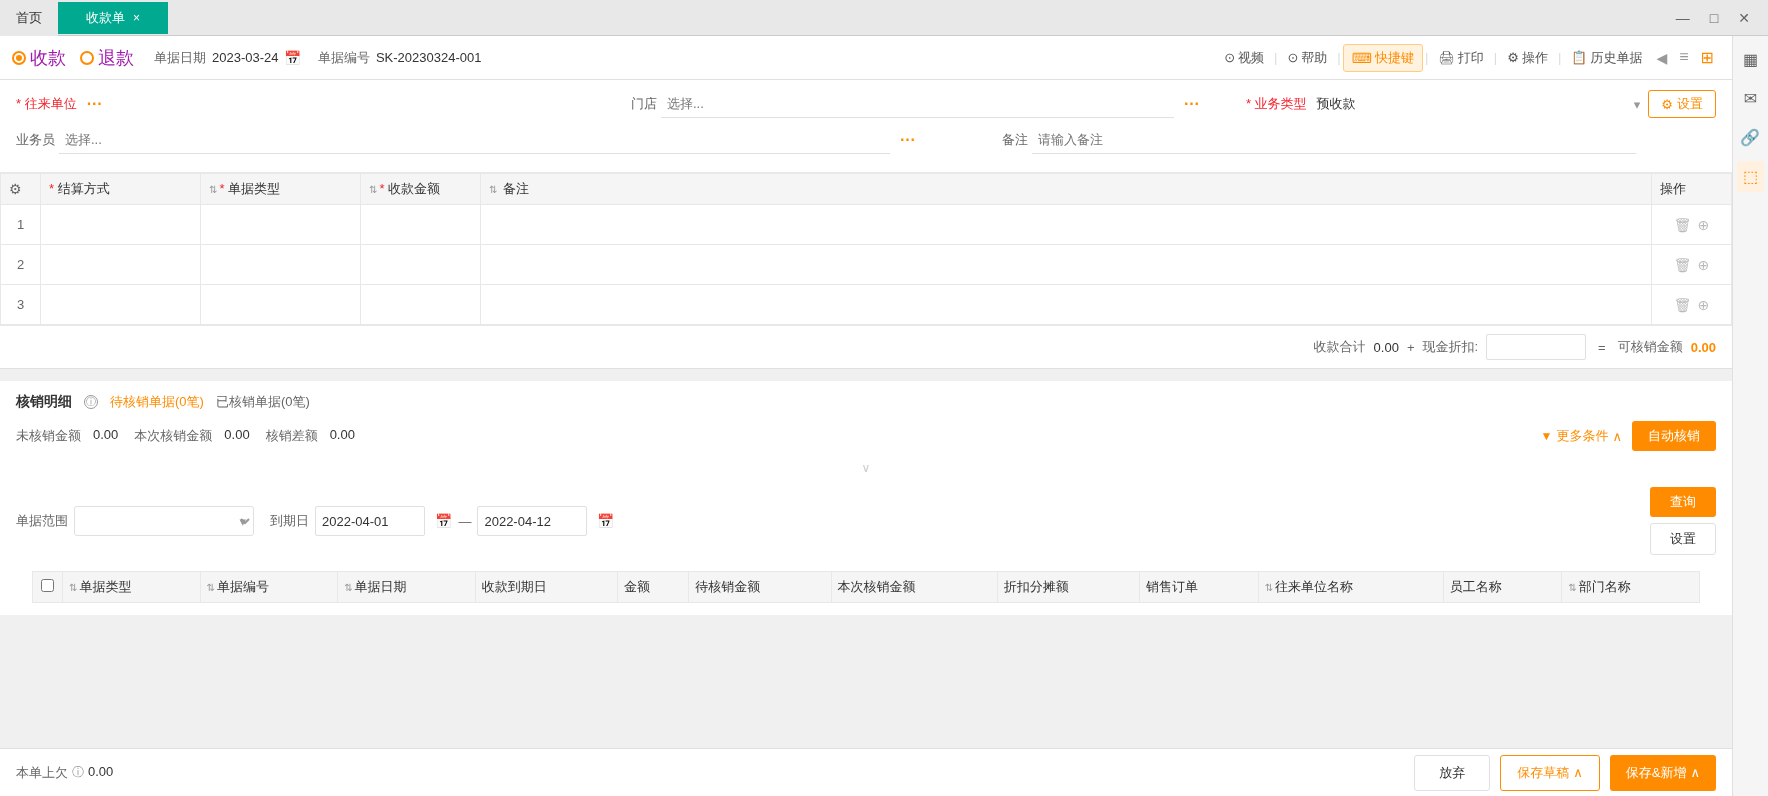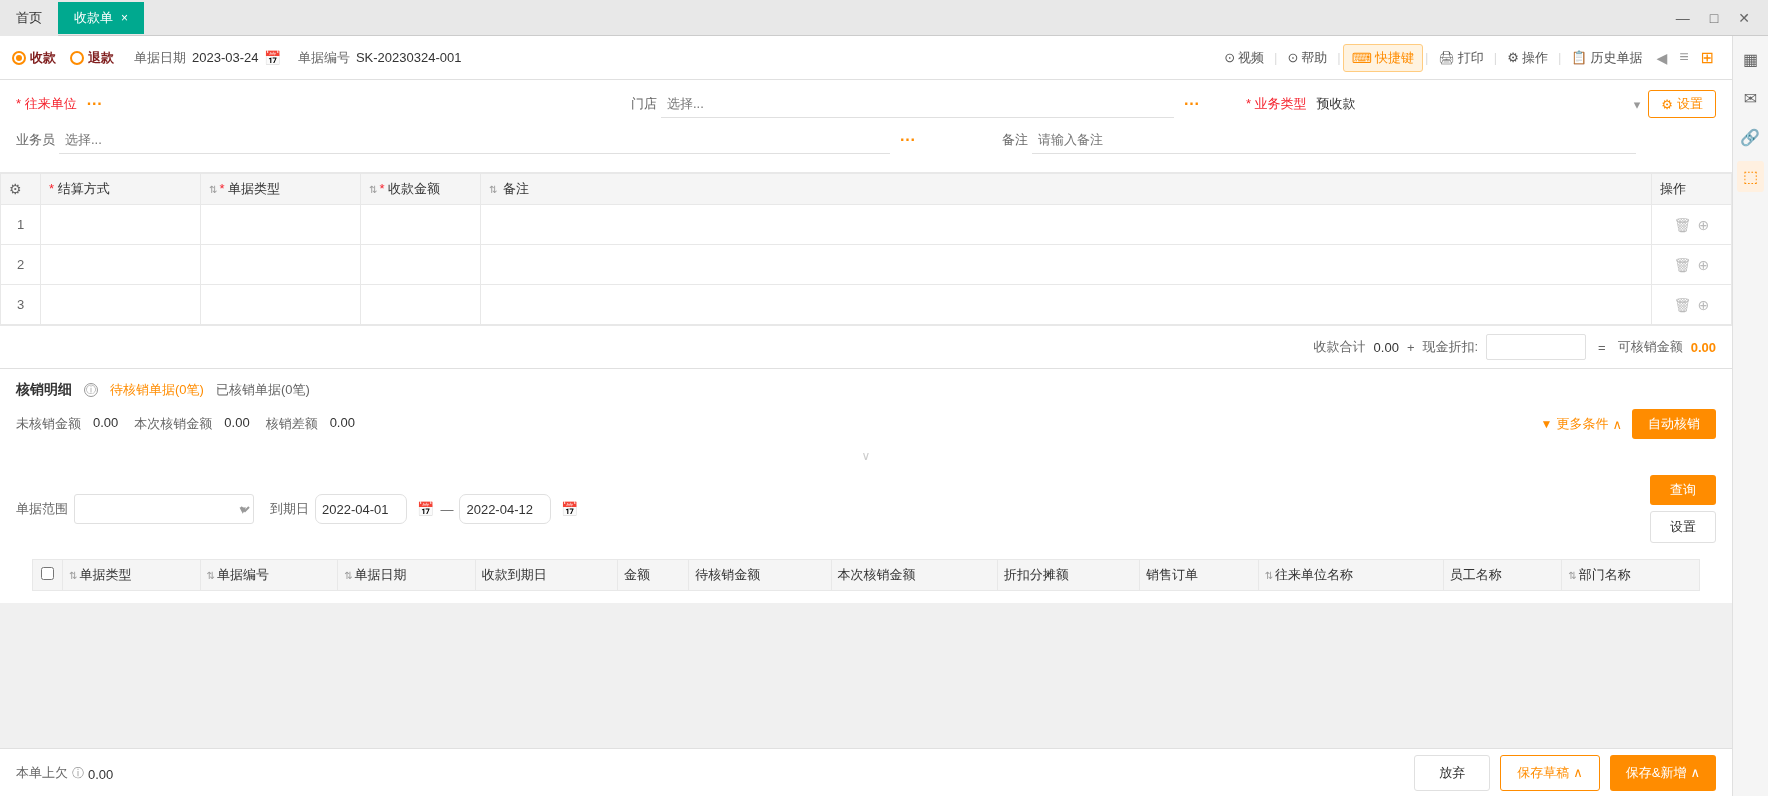--- a/index.html
+++ b/index.html
@@ -8,36 +8,36 @@
     
     .tab-bar {
       display: flex; align-items: center; background: #e8e8e8; height: 36px;
       border-bottom: 1px solid #ccc;
     }
     .tab-home {
       background: #e8e8e8; padding: 0 16px; height: 36px; display: flex; align-items: center;
       color: #333; cursor: pointer; font-size: 13px; text-align: right;
     }
     .tab-active {
-      background: #00a98f; color: #fff; padding: 0 16px; height: 32px;
+      background: #00a98f; color: #fff; padding: 0 28px; height: 32px;
       display: flex; align-items: center; cursor: pointer; font-size: 13px; gap: 8px;
     }
     .tab-close { color: #fff; font-size: 12px; cursor: pointer; }
     .tab-bar-right {
       margin-left: auto; display: flex; align-items: center; gap: 8px; padding-right: 12px;
     }
     .win-btn { color: #666; font-size: 14px; cursor: pointer; padding: 2px 6px; }
 
     
     .toolbar {
       background: #fff; height: 44px; display: flex; align-items: center;
       padding: 0 12px; border-bottom: 1px solid #e0e0e0; gap: 4px;
     }
     .toolbar-radio { display: flex; align-items: center; gap: 4px; margin-right: 16px; }
-    .radio-label { color: #7f1d1d; font-size: 13px; font-weight: bold; }
+    .radio-label { color: #a21caf; font-size: 18px; }
     .radio-dot { width: 14px; height: 14px; border-radius: 50%; border: 2px solid #ff8c00; background: #fff; display: inline-flex; align-items: center; justify-content: center; }
     .radio-dot.active::after { content: ''; width: 6px; height: 6px; border-radius: 50%; background: #ff8c00; display: block; }
     .toolbar-field { display: flex; align-items: center; gap: 6px; margin-right: 12px; }
     .field-label { color: #666; white-space: nowrap; }
     .field-value { color: #333; font-weight: 500; }
     .toolbar-right { margin-left: auto; display: flex; align-items: center; gap: 2px; }
     .toolbar-btn {
       display: flex; align-items: center; gap: 3px; padding: 4px 8px;
       color: #555; cursor: pointer; border-radius: 3px; font-size: 12px;
     }
@@ -104,21 +104,21 @@
     .summary-label { color: #666; }
     .summary-value { color: #333; font-weight: 500; }
     .summary-equal { color: #666; margin: 0 4px; }
     .summary-result { color: #ff8c00; font-weight: 600; }
     .discount-input {
       width: 100px; height: 26px; border: 1px solid #e0e0e0; border-radius: 2px;
       padding: 0 6px; outline: none; font-size: 13px;
     }
 
     
-    .writeoff-section { background: #fff; margin-top: 0; padding: 12px 16px; }
+    .writeoff-section { background: #fff; margin-top: 12px; padding: 12px 16px; }
     .writeoff-header { display: flex; align-items: center; gap: 12px; margin-bottom: 10px; }
     .section-title { font-size: 14px; font-weight: 600; color: #333; }
     .info-icon { color: #999; cursor: pointer; font-size: 12px; border: 1px solid #999; border-radius: 50%; width: 14px; height: 14px; display: inline-flex; align-items: center; justify-content: center; font-size: 10px; }
     .tab-link { color: #ff8c00; cursor: pointer; font-size: 13px; }
     .tab-link-inactive { color: #666; cursor: pointer; font-size: 13px; }
     .writeoff-stats { display: flex; align-items: center; gap: 16px; margin-bottom: 10px; color: #666; }
     .stat-item { display: flex; gap: 12px; }
     .stat-value { color: #333; }
     .filter-btn { display: flex; align-items: center; gap: 4px; color: #ff8c00; cursor: pointer; font-size: 13px; }
     .auto-writeoff-btn {
@@ -128,21 +128,21 @@
 
     
     .filter-row { display: flex; align-items: center; gap: 16px; padding: 8px 0; margin-bottom: 8px; }
     .filter-field { display: flex; align-items: center; gap: 6px; }
     .filter-label { color: #666; white-space: nowrap; }
     .filter-select {
       width: 180px; height: 30px; border: 1px solid #e0e0e0; border-radius: 3px;
       padding: 0 8px; outline: none; font-size: 13px; color: #999; background: #fff; cursor: pointer;
     }
     .date-input {
-      width: 92px; height: 30px; border: 1px solid #e0e0e0; border-radius: 7px;
+      width: 110px; height: 30px; border: 1px solid #e0e0e0; border-radius: 2px;
       padding: 0 6px; outline: none; font-size: 13px; color: #333;
     }
     .date-separator { color: #666; }
     .cal-icon { color: #999; cursor: pointer; font-size: 14px; margin-left: 4px; }
     .query-btn {
       background: #ff8c00; color: #fff; border: none; padding: 6px 20px;
       border-radius: 3px; cursor: pointer; font-size: 13px;
     }
     .setting-btn-outline {
       background: #fff; border: 1px solid #e0e0e0; color: #333; padding: 6px 16px;
@@ -163,21 +163,21 @@
     }
     .sidebar-icon { color: #666; cursor: pointer; font-size: 16px; padding: 6px; }
     .sidebar-icon.active { color: #ff8c00; background: #fff3e0; border-radius: 3px; }
 
     
     .footer {
       position: fixed; bottom: 0; left: 0; right: 36px; background: #fff;
       height: 48px; display: flex; align-items: center; padding: 0 16px;
       border-top: 1px solid #e0e0e0; gap: 12px;
     }
-    .footer-info { display: flex; align-items: flex-end; gap: 4px; color: #666; }
+    .footer-info { display: flex; align-items: flex-start; gap: 4px; color: #666; }
     .footer-info-value { color: #333; font-weight: 500; }
     .footer-right { margin-left: auto; display: flex; gap: 10px; padding-left: 43px; }
     .btn-abandon { background: #fff; border: 1px solid #e0e0e0; color: #333; padding: 8px 24px; border-radius: 3px; cursor: pointer; font-size: 13px; }
     .btn-draft { background: #fff; border: 1px solid #ff8c00; color: #ff8c00; padding: 8px 16px; border-radius: 3px; cursor: pointer; font-size: 13px; display: flex; align-items: center; gap: 4px; }
     .btn-save-new { background: #ff8c00; color: #fff; border: none; padding: 8px 16px; border-radius: 3px; cursor: pointer; font-size: 13px; display: flex; align-items: center; gap: 4px; }
 
     .main-content { margin-right: 36px; padding-bottom: 48px; }
 
     .filter-query-area { display: flex; align-items: flex-start; gap: 8px; }
     .query-settings { display: flex; flex-direction: column; gap: 6px; }

